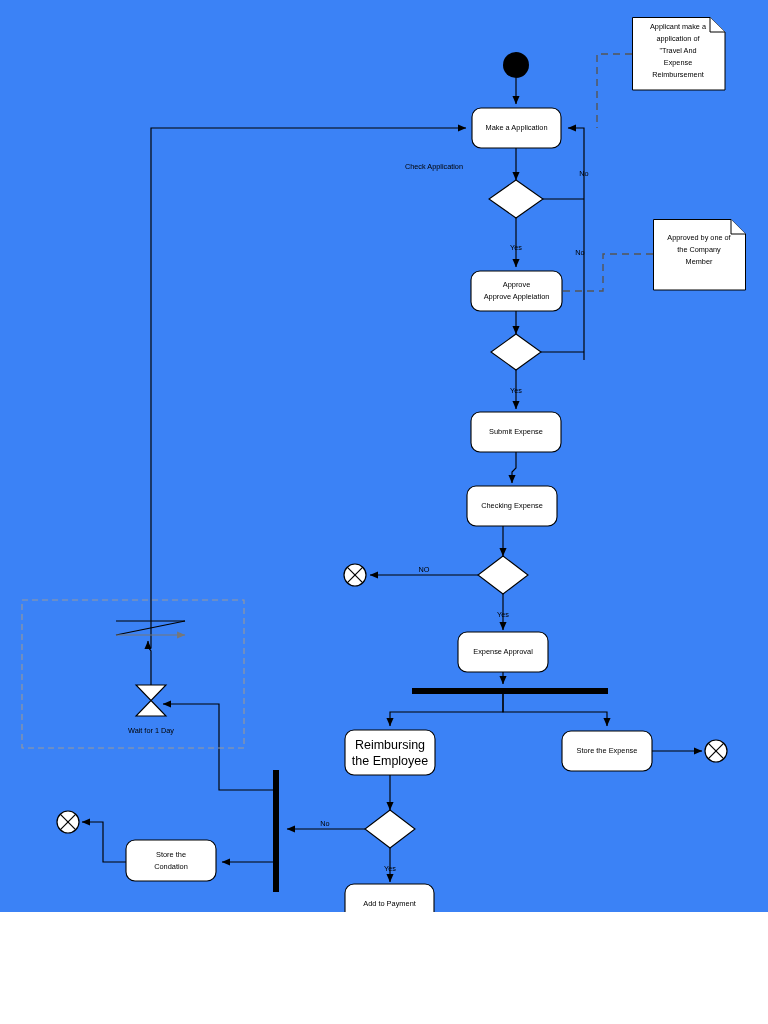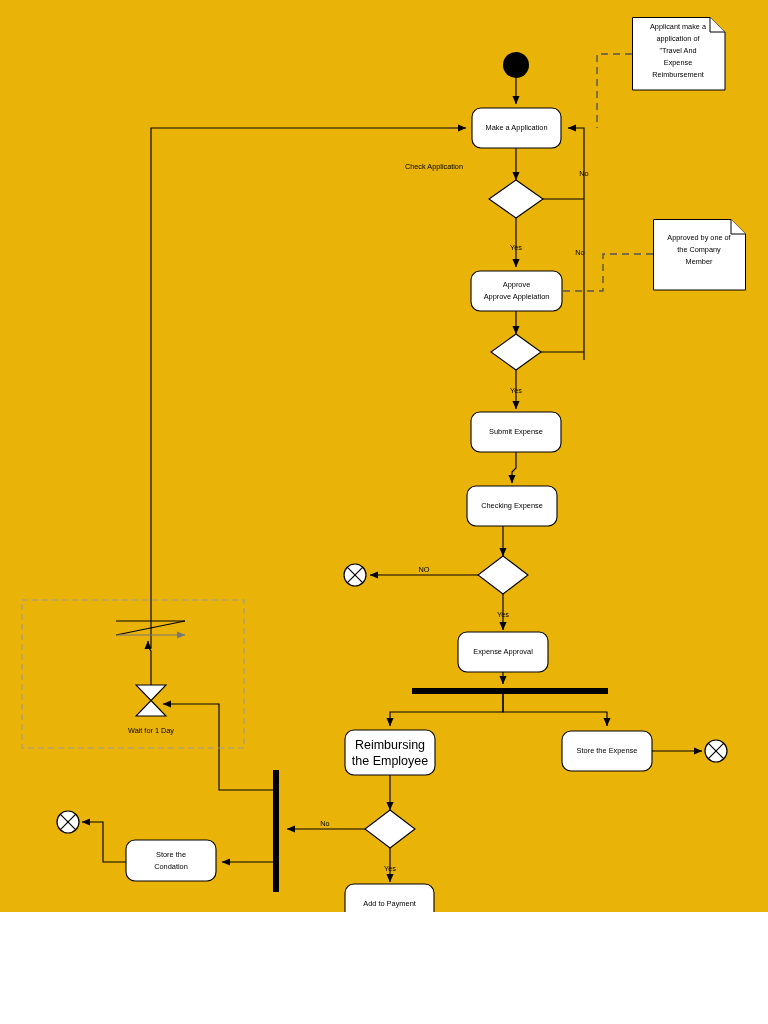--- a/index.html
+++ b/index.html
@@ -9,21 +9,21 @@
     background: #ffffff;
   }
   body {
     font-family: "Liberation Sans", sans-serif;
     color: #000000;
   }
   #canvas {
     position: relative;
     width: 768px;
     height: 912px;
-    background: #eab308;
+    background: #3b82f6;
     overflow: hidden;
   }
   svg#diagram {
     position: absolute;
     top: 0;
     left: 0;
     width: 768px;
     height: 1024px;
   }
   .node-box {

